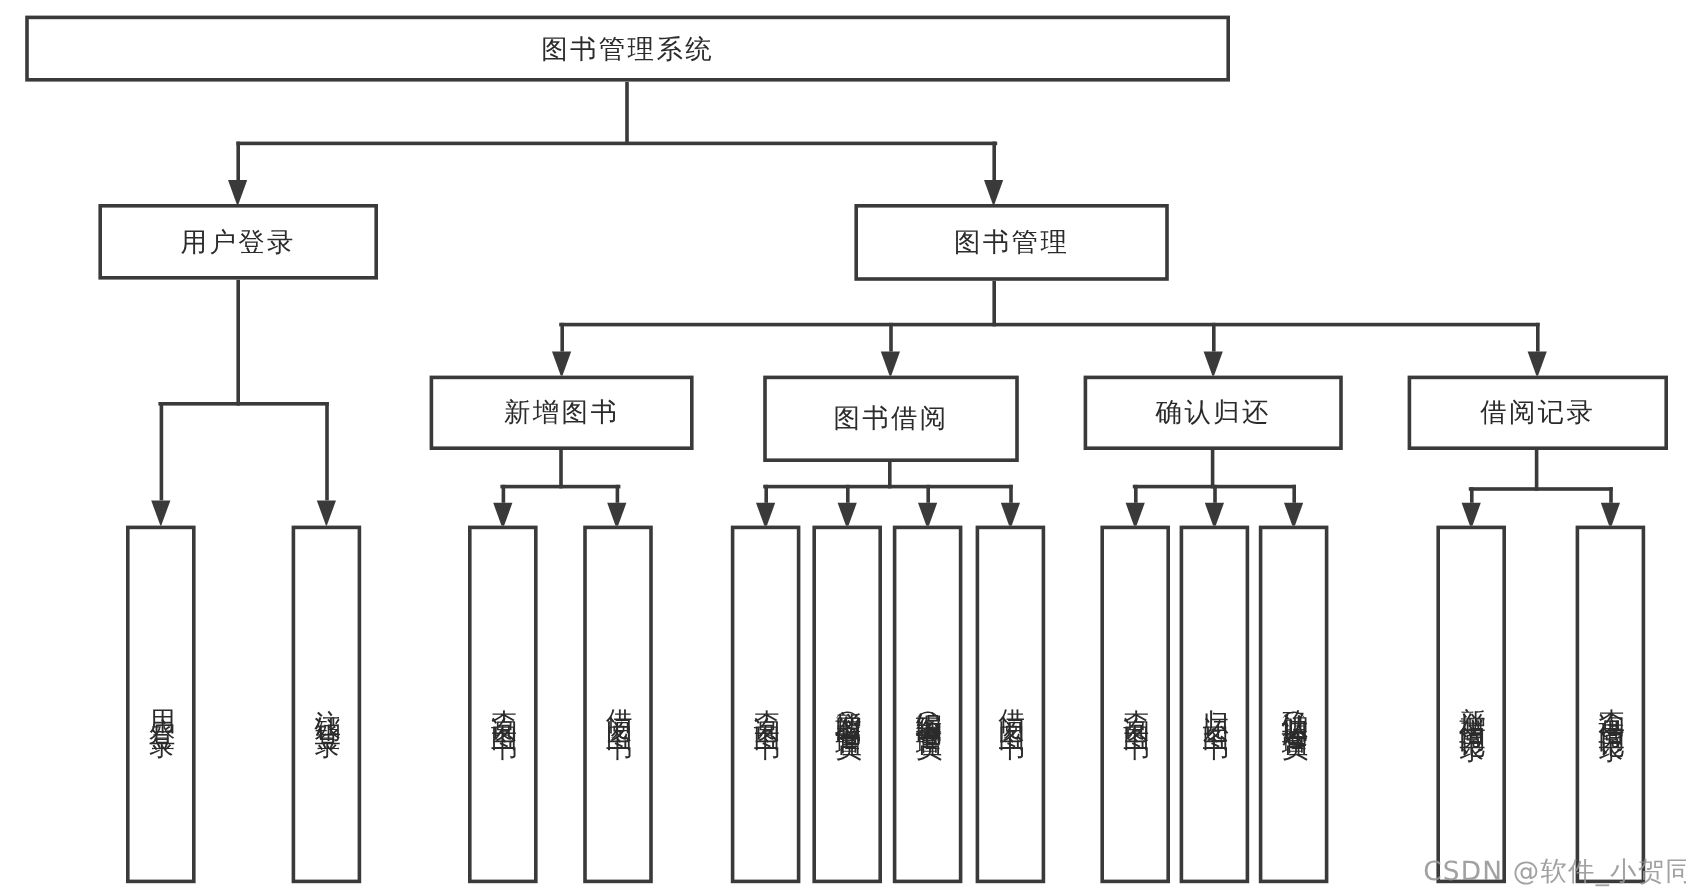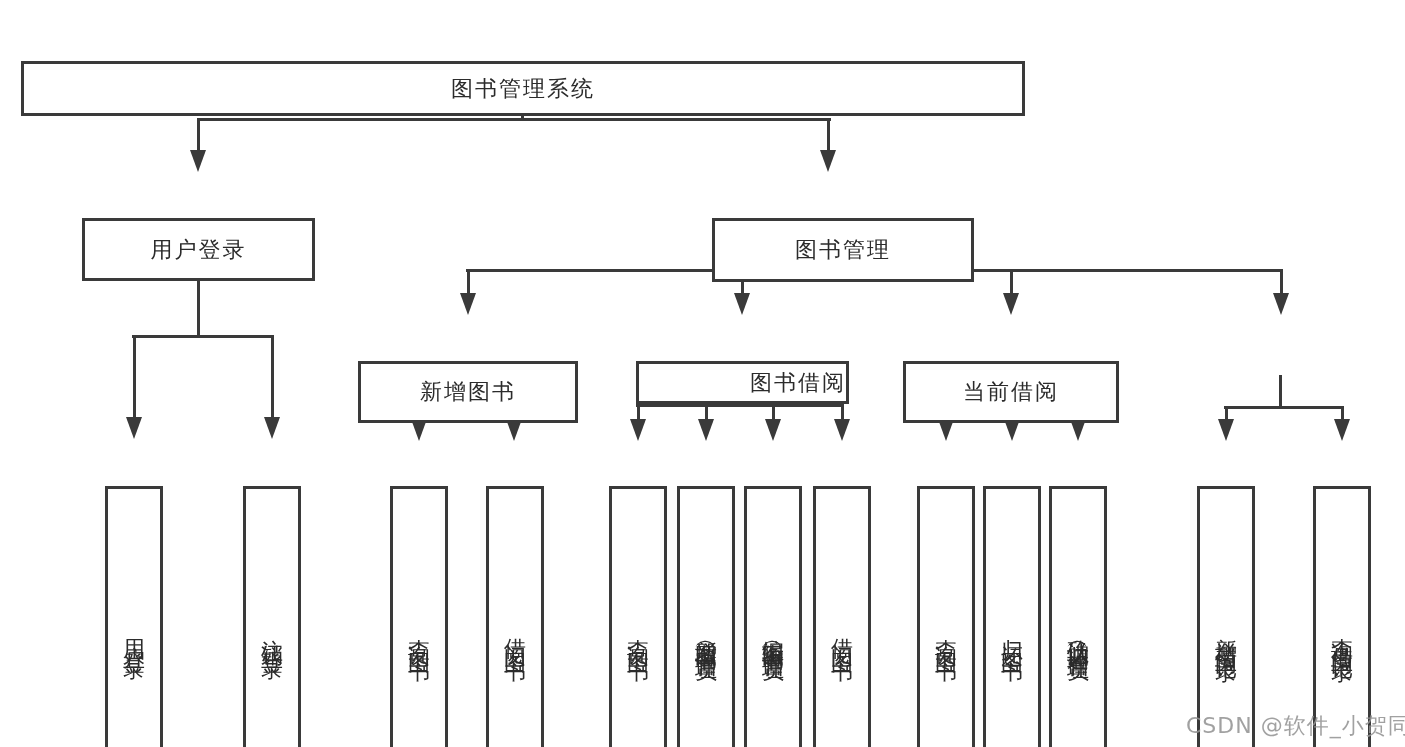--- a/index.html
+++ b/index.html
@@ -17,21 +17,20 @@
   .box{
     position:absolute;
     box-sizing:border-box;
     border:3px solid var(--line);
     background:#ffffff;
     display:flex;align-items:center;justify-content:center;
     color:var(--text);
     font-size:22px;
     letter-spacing:2px;
     z-index:2;
-    margin-top:48px;
   }
   .vbox .vlabel{
     writing-mode:vertical-rl;
     text-orientation:mixed;
     letter-spacing:7px;
     line-height:1.1;
     white-space:nowrap;
   }
   .hline,.vline{position:absolute;background:var(--line);z-index:1;}
   .hline{height:3px;}
@@ -111,25 +110,28 @@
       <div class="head"></div>
     </div>
   <div class="arrow" style="left:1273px;top:269px;height:46px;">
       <div class="stem"></div>
       <div class="head"></div>
     </div>
 
   <div class="box" style="left:358px;top:313px;width:220px;height:62px;">
     <span>新增图书</span>
   </div>
-  <div class="box" style="left:636px;top:313px;width:213px;height:43px;justify-content:flex-end;">
+  <div class="box" style="left:636px;top:313px;width:213px;height:72px;">
     <span>图书借阅</span>
   </div>
   <div class="box" style="left:903px;top:313px;width:216px;height:62px;">
-    <span>当前借阅</span>
+    <span>确认归还</span>
+  </div>
+  <div class="box" style="left:1173px;top:313px;width:217px;height:62px;">
+    <span>借阅记录</span>
   </div>
 
   <div class="vline" style="left:466px;top:375px;height:32px;"></div>
   <div class="hline" style="left:417px;top:404px;width:100px;"></div>
   <div class="arrow" style="left:411px;top:404px;height:37px;">
       <div class="stem"></div>
       <div class="head"></div>
     </div>
   <div class="arrow" style="left:506px;top:404px;height:37px;">
       <div class="stem"></div>

